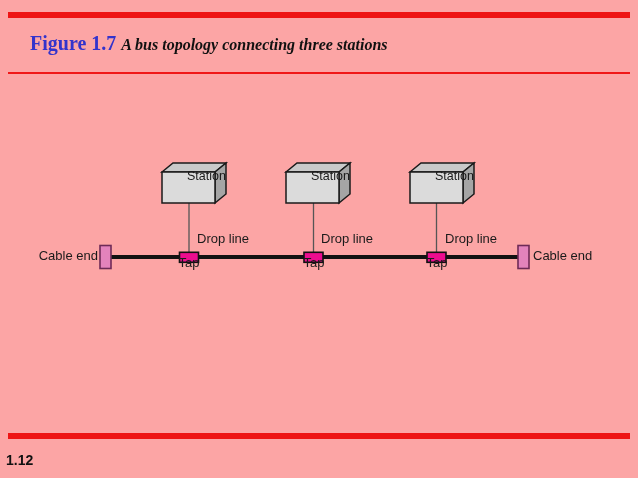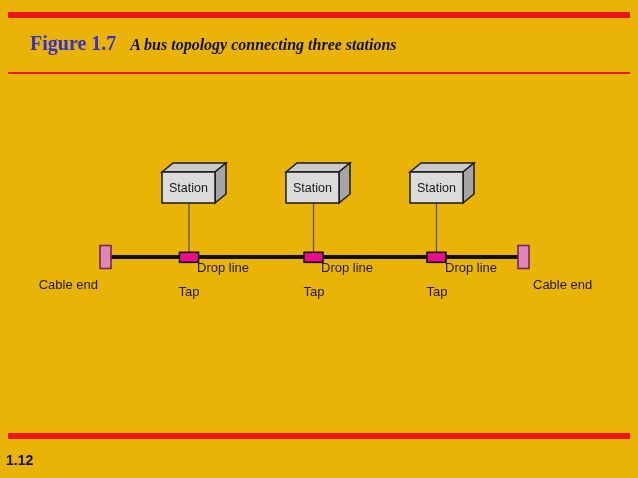--- a/index.html
+++ b/index.html
@@ -1,52 +1,51 @@
 <!DOCTYPE html>
 <html><head>
 <meta charset="utf-8">
 <style>
   html,body{margin:0;padding:0;background:#ffffff;}
   .slide{
     position:relative;
     width:638px;height:478px;
-    background:#eab308;
+    background:#fca5a5;
     overflow:hidden;
     font-family:"Liberation Sans", sans-serif;
   }
   
   .bar{position:absolute;left:8px;width:622px;background:#ee1414;}
   .bar-top{top:12px;height:6px;}
   .bar-bottom{top:433px;height:6px;}
   .rule{position:absolute;left:8px;top:72px;width:622px;height:2px;background:#f01818;}
   
   .title-row{
     position:absolute;left:30px;top:32px;
     display:flex;align-items:baseline;white-space:nowrap;
   }
   .figure-label{
     font-family:"Liberation Serif", serif;
     font-weight:bold;font-size:20px;color:#3333cc;
   }
   .figure-title{
     font-family:"Liberation Serif", serif;
     font-weight:bold;font-style:italic;font-size:16px;color:#111111;
-    margin-left:14px;
+    margin-left:5px;
   }
   
   .diagram-svg{position:absolute;left:0;top:0;width:638px;height:478px;}
   .overlay-label{
     position:absolute;color:#1a1a1a;font-size:13px;line-height:13px;
     white-space:nowrap;
-    margin-top:29px;
   }
   .station-label{
-    position:absolute;top:172px;width:53px;height:31px;
+    position:absolute;top:160px;width:53px;height:31px;
     display:flex;align-items:center;justify-content:center;
-    font-size:12.5px;color:#1a1a1a;
+    font-size:12.5px;color:#1a1a1a;padding-left:18px;
   }
   .station-label-1{left:162px;}
   .station-label-2{left:286px;}
   .station-label-3{left:410px;}
   .drop-label{top:232px;}
   .drop-label-1{left:197px;}
   .drop-label-2{left:321px;}
   .drop-label-3{left:445px;}
   .tap-label{top:256px;transform:translateX(-50%);}
   .tap-label-1{left:189px;}

